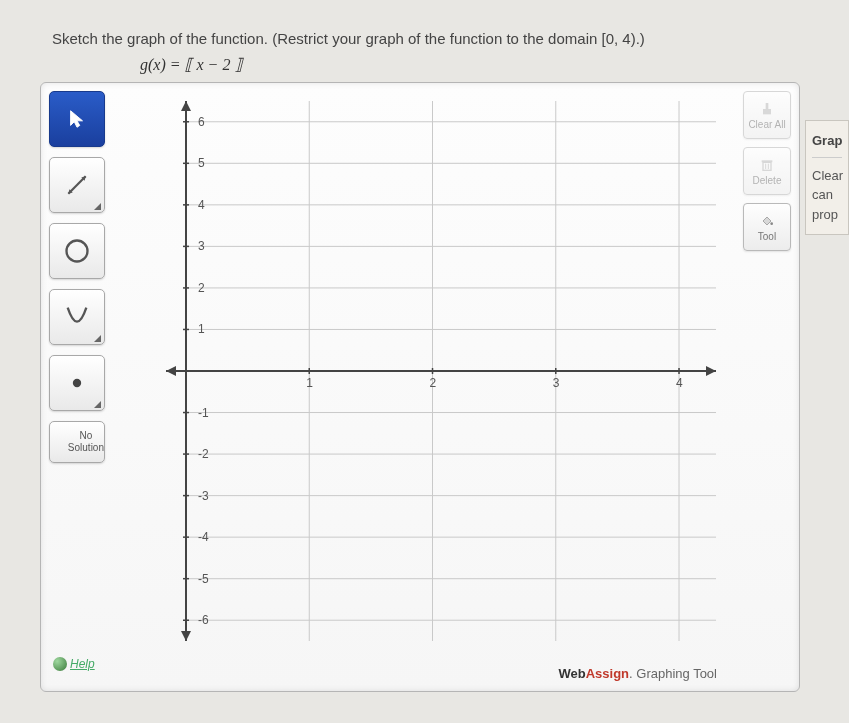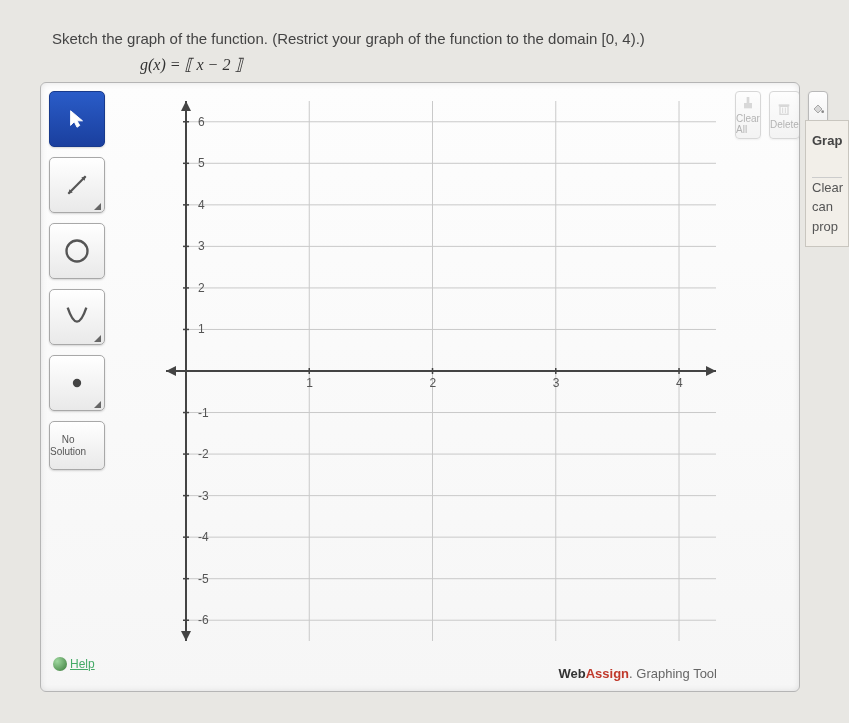--- a/index.html
+++ b/index.html
@@ -57,50 +57,50 @@
       background: linear-gradient(#2a5cc8,#1a3f9e);
       border-color: #183a8c;
     }
     .tool-corner {
       position:absolute; right:3px; bottom:2px;
       border-style: solid;
       border-width: 0 0 7px 7px;
       border-color: transparent transparent #666 transparent;
     }
     .no-sol-btn {
-      width: 56px; height: 49px;
+      width: 56px; height: 42px;
       border: 1px solid #a8a8a8;
       border-radius: 5px;
       background: linear-gradient(#ffffff,#e9e9e9);
       cursor: pointer;
       font-size: 10px;
       color: #555;
-      display:flex; align-items:center; justify-content:flex-start;
+      display:flex; align-items:center; justify-content:flex-end;
       text-align:center;
       line-height:1.2;
       box-shadow: 0 1px 2px rgba(0,0,0,.15);
     }
     .help-link {
       position:absolute;
       left: 12px; bottom: 20px;
       font-size: 12px;
       color: #4a6;
       text-decoration: underline;
-      display:flex; align-items:center; gap:3px;
+      display:flex; align-items:center; gap:3px;font-style:italic;
     }
     .help-link .ball{
       width:14px;height:14px;border-radius:50%;
       background:radial-gradient(circle at 30% 30%, #9fd89f,#3a7a3a);
       display:inline-block;
     }
     .right-tools{
       position:absolute;
       right:8px; top:8px;
       width:56px;
-      display:flex; flex-direction:row; gap:8px;align-items:flex-end;
+      display:flex; flex-direction:column; gap:8px;align-items:flex-end;
     }
     .mini-btn{
       width:48px;height:48px;
       border:1px solid #b9b9b9;
       border-radius:4px;
       background: linear-gradient(#fefefe,#ececec);
       display:flex;flex-direction:column;align-items:center;justify-content:center;
       font-size:10px;color:#777;
       cursor:pointer;
       box-shadow:0 1px 2px rgba(0,0,0,.1);
@@ -127,22 +127,23 @@
       width:44px;
       background:#f2efe9;
       border:1px solid #c9c6bf;
       padding:10px 6px;
       font-size:13px;
       color:#555;
       line-height:1.5;
     }
     .side-help .hdr{
       font-weight:bold; color:#444;
-      padding-bottom:26px;
+      padding-bottom:6px;
       border-bottom:1px solid #ccc;
+      margin-bottom:8px;
     }
     svg text{ font-family: Arial, sans-serif; }
   </style>
 </head>
 <body>
 
 <div class="question">Sketch the graph of the function. (Restrict your graph of the function to the domain [0, 4).)</div>
 <div class="function">g(x) = ⟦ x − 2 ⟧</div>
 
 <div class="graph-panel">

